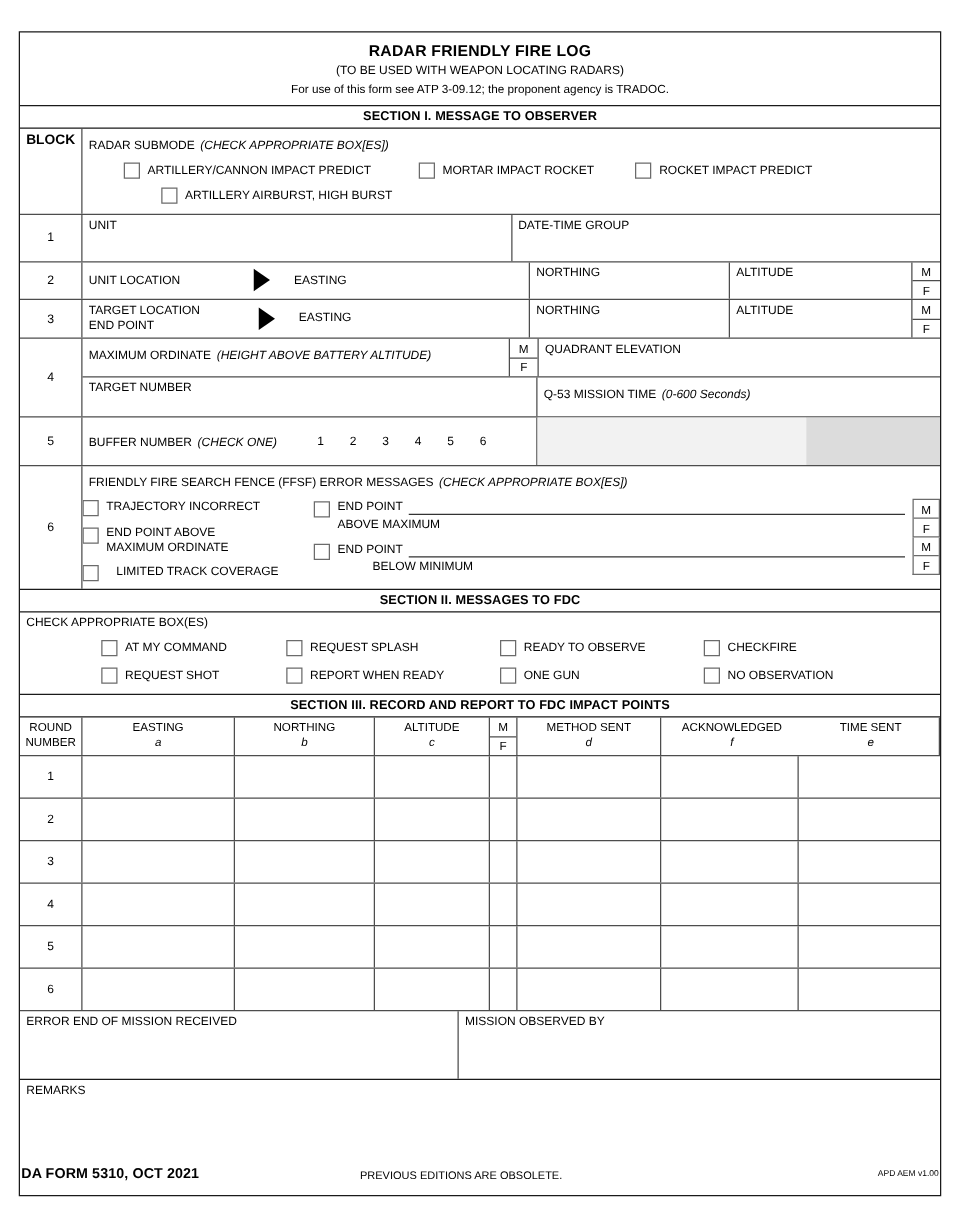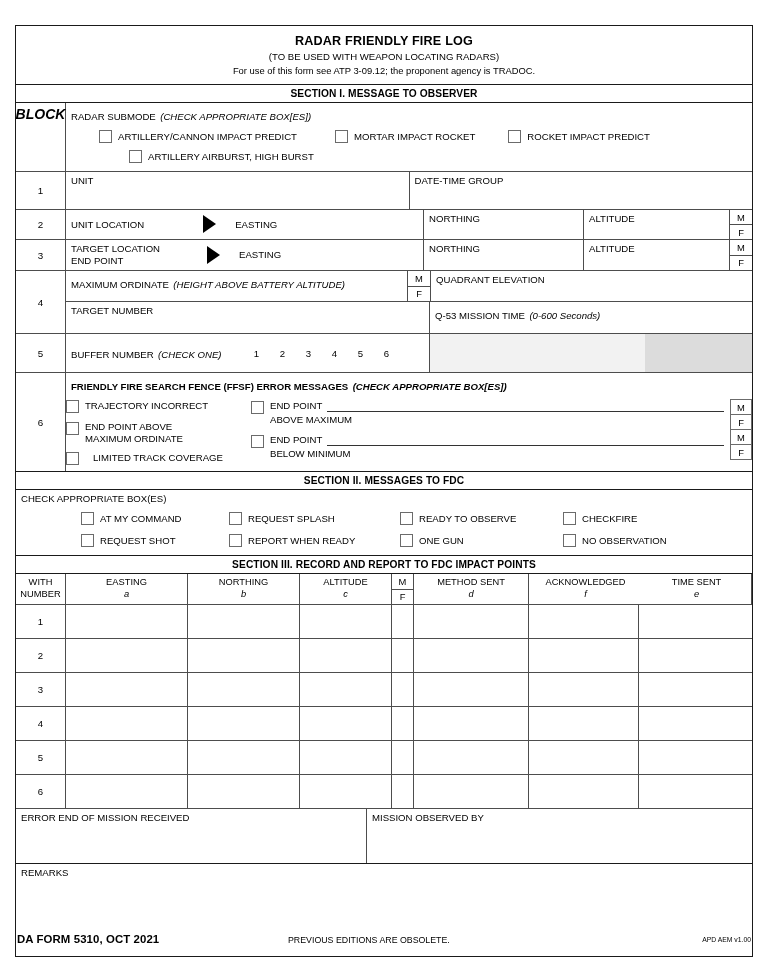--- a/index.html
+++ b/index.html
@@ -66,23 +66,22 @@
     letter-spacing: 0.1px;
   }
 
   
   .blk-col {
     width: 50px;
     min-width: 50px;
     display: flex;
     align-items: center;
     justify-content: center;
-    font-size: 14px;
+    font-size: 11px;
     font-weight: bold;
-    font-style: italic;
   }
   .blk-num {
     width: 50px;
     min-width: 50px;
     display: flex;
     align-items: center;
     justify-content: center;
     font-size: 9.8px;
   }
   .body-col { flex: 1; min-width: 0; }
@@ -378,21 +377,21 @@
         </span>
       </div>
       <div class="cell shade-light" style="width:215px;"></div>
       <div class="cell shade-dark" style="width:107px;"></div>
     </div>
 
     <div class="row hsep-strong">
       <div class="cell vsep blk-num">6</div>
       <div class="cell body-col">
 
-        <div class="pad" style="padding-bottom:3px;font-weight:bold;">
+        <div class="pad" style="padding-bottom:3px;">
           <span class="lbl">FRIENDLY FIRE SEARCH FENCE (FFSF) ERROR MESSAGES</span>
           <span class="lbl lbl-i">(CHECK APPROPRIATE BOX[ES])</span>
         </div>
 
         <div style="display:flex;align-items:flex-start;padding-bottom:6px;">
 
 
           <div style="width:185px;box-sizing:border-box;">
             <div class="cbrow" style="align-items:flex-start;margin-top:3px;">
               <span class="cb"></span>
@@ -423,21 +422,21 @@
                   <span class="cbtxt" style="display:block;margin-top:2px;">ABOVE MAXIMUM</span>
                 </span>
               </div>
               <div class="cbrow" style="align-items:flex-start;margin-top:9px;">
                 <span class="cb" style="margin-top:1px;"></span>
                 <span style="flex:1 1 0;">
                   <span style="display:flex;align-items:flex-end;">
                     <span class="cbtxt">END POINT</span>
                     <span class="ul" style="flex:1 1 0;margin-left:5px;margin-right:6px;"></span>
                   </span>
-                  <span class="cbtxt" style="display:block;margin-top:2px;">BELOW MINIMUM</span>
+                  <span class="cbtxt" style="display:block;margin-top:2px;margin-left:28px;">BELOW MINIMUM</span>
                 </span>
               </div>
             </div>
 
             <div style="width:22px;min-width:22px;margin-top:2px;">
               <div style="display:flex;flex-direction:column;border:1.1px solid #6b6b6b;box-sizing:border-box;">
                 <div style="height:14px;display:flex;align-items:center;justify-content:center;font-size:9.4px;border-bottom:1.1px solid #6b6b6b;">M</div>
                 <div style="height:14px;display:flex;align-items:center;justify-content:center;font-size:9.4px;">F</div>
               </div>
               <div style="display:flex;flex-direction:column;border:1.1px solid #6b6b6b;border-top:none;box-sizing:border-box;">
@@ -492,21 +491,21 @@
           <span class="cb"></span>
           <span class="cbtxt">NO OBSERVATION</span>
         </div>
       </div>
     </div>
 
     <div class="section-bar hsep-strong">SECTION III.  RECORD AND REPORT TO FDC IMPACT POINTS</div>
 
     <div class="row hsep" style="height:31px;">
       <div class="cell vsep t-hdr-cell" style="width:50px;">
-        <span>WITH</span><br>
+        <span>ROUND</span><br>
         <span>NUMBER</span>
       </div>
       <div class="cell vsep t-hdr-cell" style="width:122px;">
         <span>EASTING</span>
         <span class="sub">a</span>
       </div>
       <div class="cell vsep t-hdr-cell" style="width:112px;">
         <span>NORTHING</span>
         <span class="sub">b</span>
       </div>

